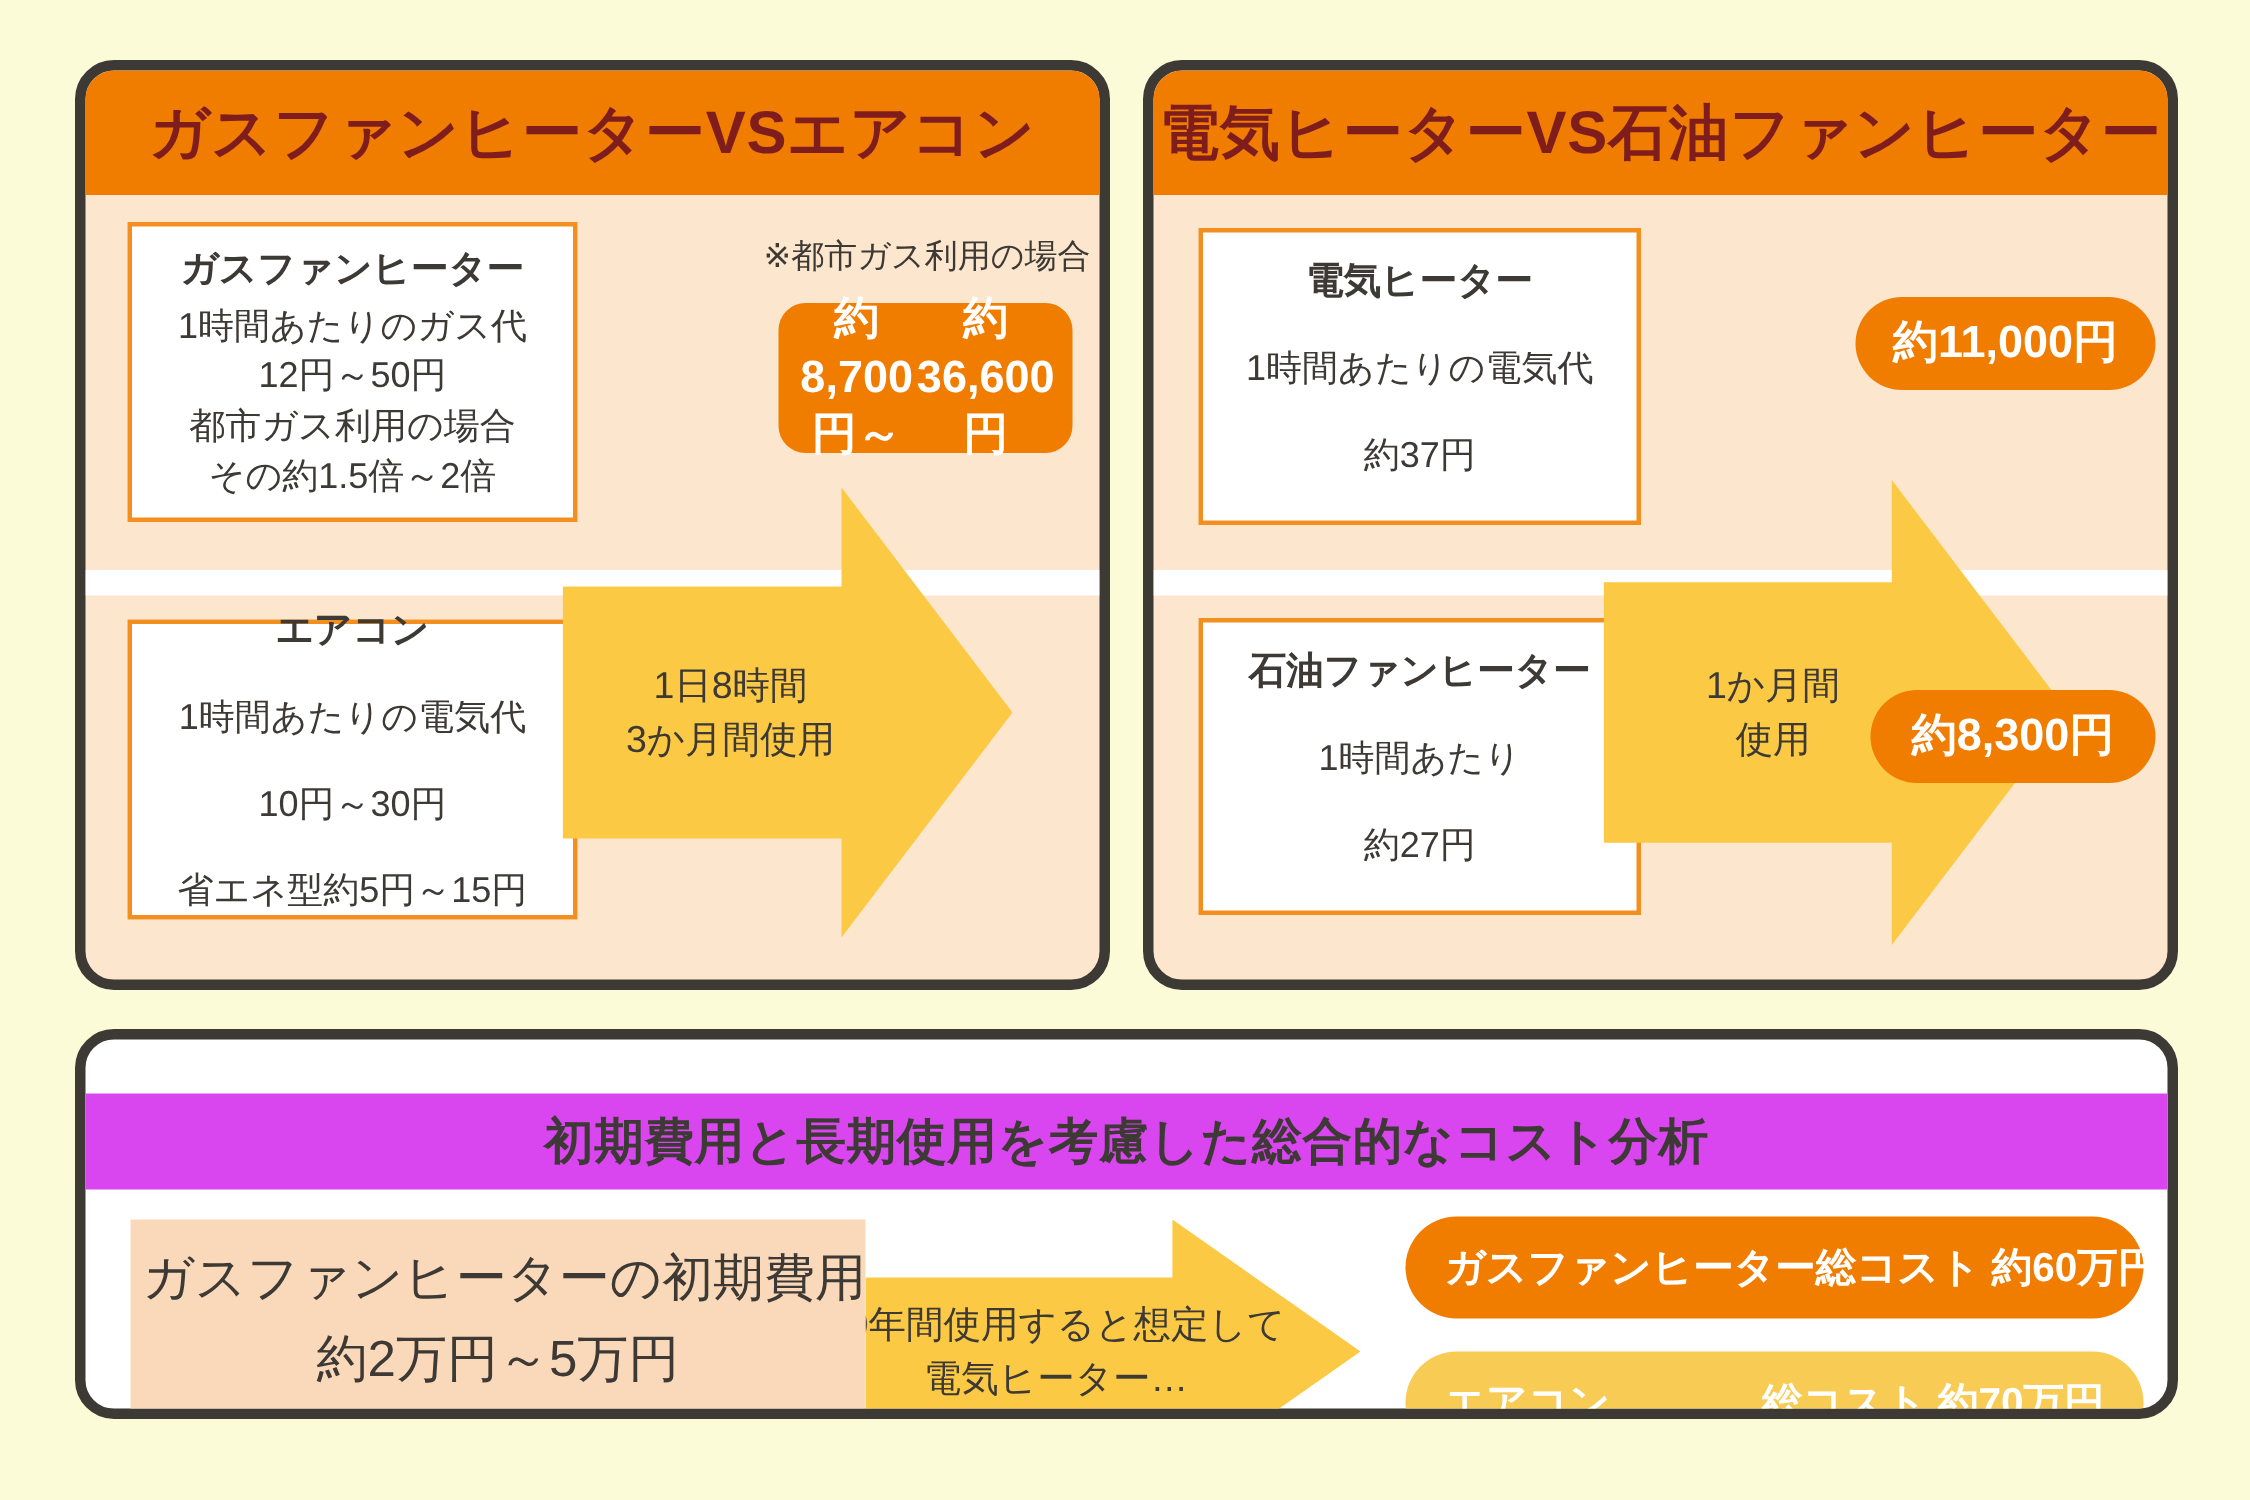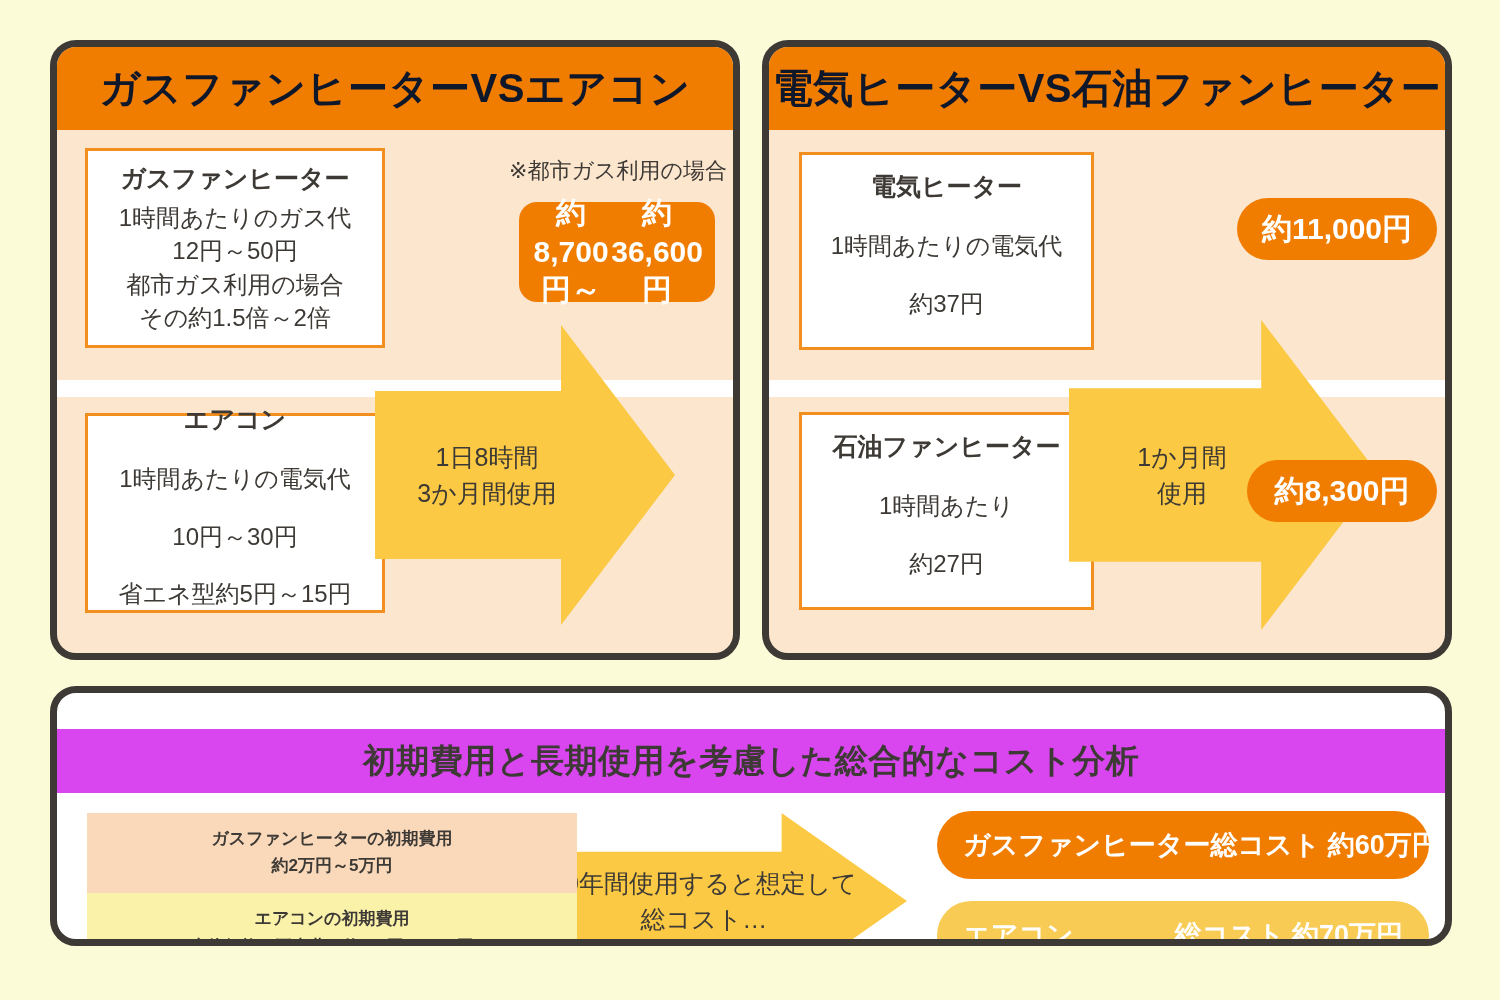--- a/index.html
+++ b/index.html
@@ -32,21 +32,21 @@
   #card-gas-vs-ac { left: 50px;  top: 40px;  width: 690px;  height: 620px; }
   #card-elec-vs-oil { left: 762px; top: 40px; width: 690px; height: 620px; }
   #card-total { left: 50px; top: 686px; width: 1402px; height: 260px; background: #FFFFFF; }
 
   .card-header {
     height: 83px;
     background: #F07C00;
     display: flex;
     align-items: center;
     justify-content: center;
-    color: #0f172a;
+    color: #7f1d1d;
     font-size: 40px;
     font-weight: bold;
     letter-spacing: 0.5px;
   }
   #card-total .card-header {
     background: #d946ef;
     color: #3D3935;
     height: 64px;
     font-size: 33px;
     margin-top: 36px;
@@ -155,21 +155,21 @@
     position: absolute;
     left: 30px;
     top: 20px;
     width: 490px;
   }
   .cost-row {
     box-sizing: border-box;
     padding: 12px 8px 14px;
     text-align: center;
   }
-  .cost-row .cost-line { font-size: 17px; line-height: 1.6; white-space: nowrap; font-weight: bold; }
+  .cost-row .cost-line { font-size: 34px; line-height: 1.6; white-space: nowrap; }
   #cost-row-gas { background: #FAD9BA; }
   #cost-row-ac  { background: #FBF2AA; }
 
   .pill {
     position: absolute;
     border-radius: 34px;
     color: #FFFFFF;
     font-size: 27px;
     font-weight: bold;
     display: flex;
@@ -270,21 +270,21 @@
         </div>
         <div class="cost-row" id="cost-row-ac">
           <div class="cost-line">エアコンの初期費用</div>
           <div class="cost-line">本体価格＋工事費　約8万円～15万円</div>
         </div>
       </div>
 
       <div class="arrow" id="arrow-bottom">
         <div class="arrow-label">
           <div>10年間使用すると想定して</div>
-          <div>総コスト…</div>
+          <div>電気ヒーター…</div>
         </div>
       </div>
 
       <div class="pill" id="pill-gas-total">
         <span class="pill-name">ガスファンヒーター</span>
         <span class="pill-value">総コスト 約60万円</span>
       </div>
 
       <div class="pill" id="pill-ac-total">
         <span class="pill-name">エアコン</span>

